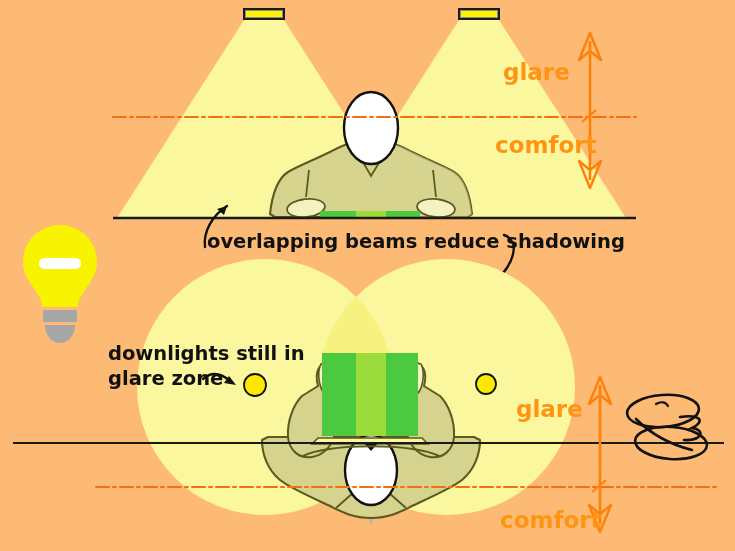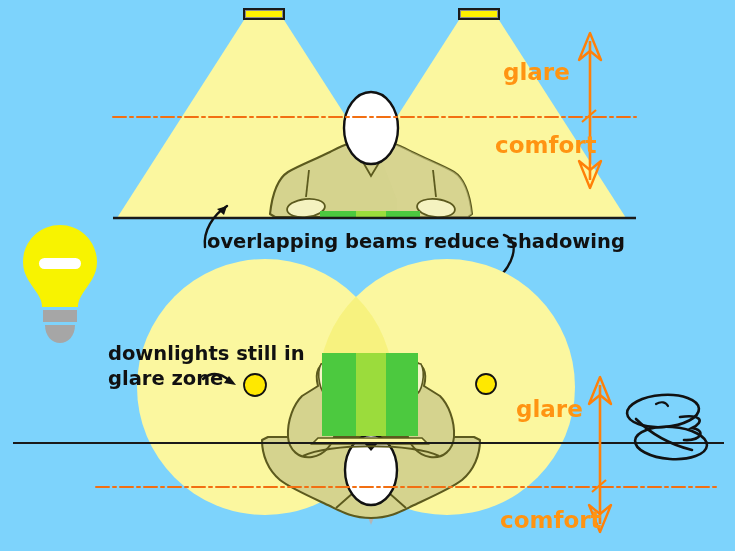--- a/index.html
+++ b/index.html
@@ -1,18 +1,18 @@
 <!DOCTYPE html>
 <html><head>
 <meta charset="utf-8">
 <style>
   html,body{margin:0;padding:0;background:#ffffff;}
   body{width:735px;height:551px;overflow:hidden;
        font-family:"DejaVu Sans",sans-serif;}
-  #stage{position:relative;width:735px;height:551px;background:#7dd3fc;}
+  #stage{position:relative;width:735px;height:551px;background:#fdba74;}
   svg{display:block;}
   .hand{font-family:"DejaVu Sans",sans-serif;font-weight:700;}
 </style>
 </head>
 <body>
 
 <div id="stage">
 <svg width="735" height="551" viewBox="0 0 735 551">
 
   <defs>

